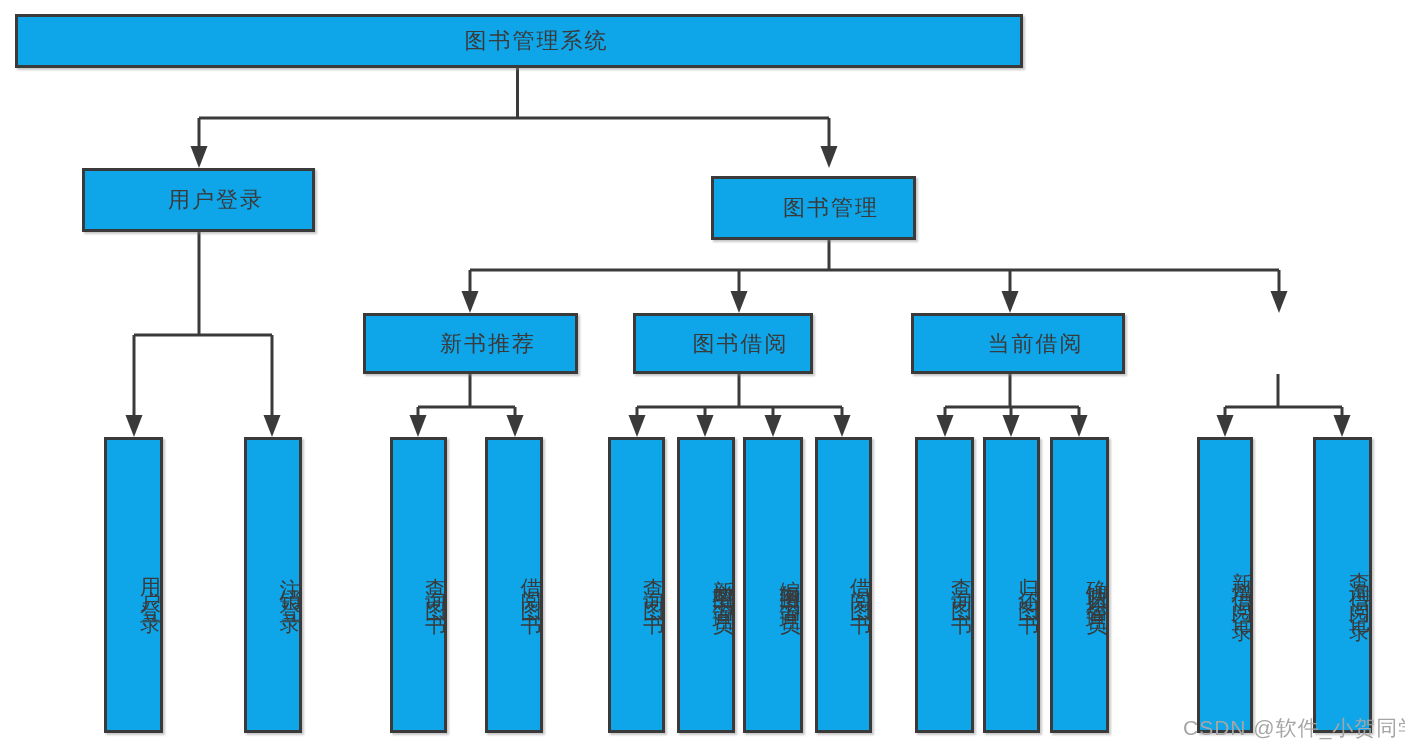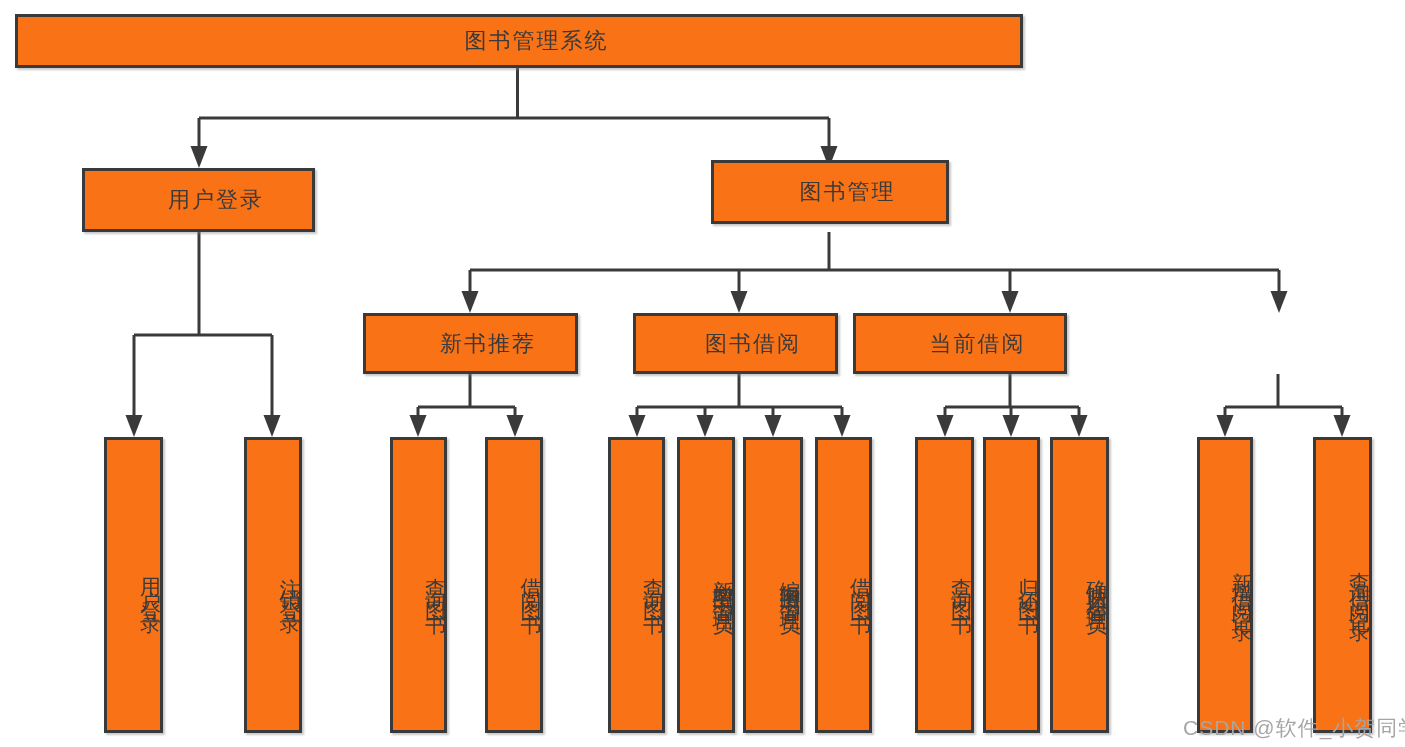--- a/index.html
+++ b/index.html
@@ -18,21 +18,21 @@
   svg.connectors {
     position: absolute;
     left: 0; top: 0;
     width: 1405px;
     height: 747px;
     z-index: 1;
   }
   .node {
     position: absolute;
     box-sizing: border-box;
-    background: #f97316;
+    background: #0ea5e9;
     border: 3px solid #3a3a3a;
     box-shadow: 2px 2px 2px rgba(130,130,130,0.45);
     display: flex;
     align-items: center;
     justify-content: center;
     z-index: 2;
     color: #3a3a3a;
     padding-left: 35px;
   }
   .node.h span {
@@ -132,31 +132,31 @@
     </g>
   </svg>
 
   <div class="node h" style="left:15px; top:14px; width:1008px; height:54px;">
     <span>图书管理系统</span>
   </div>
 
   <div class="node h" style="left:82px; top:168px; width:233px; height:64px;">
     <span>用户登录</span>
   </div>
-  <div class="node h" style="left:711px; top:160px; width:238px; height:64px;">
+  <div class="node h" style="left:711px; top:176px; width:205px; height:64px;">
     <span>图书管理</span>
   </div>
 
   <div class="node h" style="left:363px; top:313px; width:215px; height:61px;align-items:center;">
     <span>新书推荐</span>
   </div>
-  <div class="node h" style="left:633px; top:313px; width:205px; height:61px;">
+  <div class="node h" style="left:633px; top:313px; width:180px; height:61px;">
     <span>图书借阅</span>
   </div>
-  <div class="node h" style="left:853px; top:313px; width:214px; height:61px;font-family:Liberation Serif, serif;">
+  <div class="node h" style="left:911px; top:313px; width:214px; height:61px;font-family:Liberation Serif, serif;">
     <span>当前借阅</span>
   </div>
 
   <div class="node v" style="left:104px; top:437px; width:59px; height:296px;">
     <span>用户登录</span>
   </div>
   <div class="node v" style="left:244px; top:437px; width:58px; height:296px;">
     <span>注销登录</span>
   </div>
 

